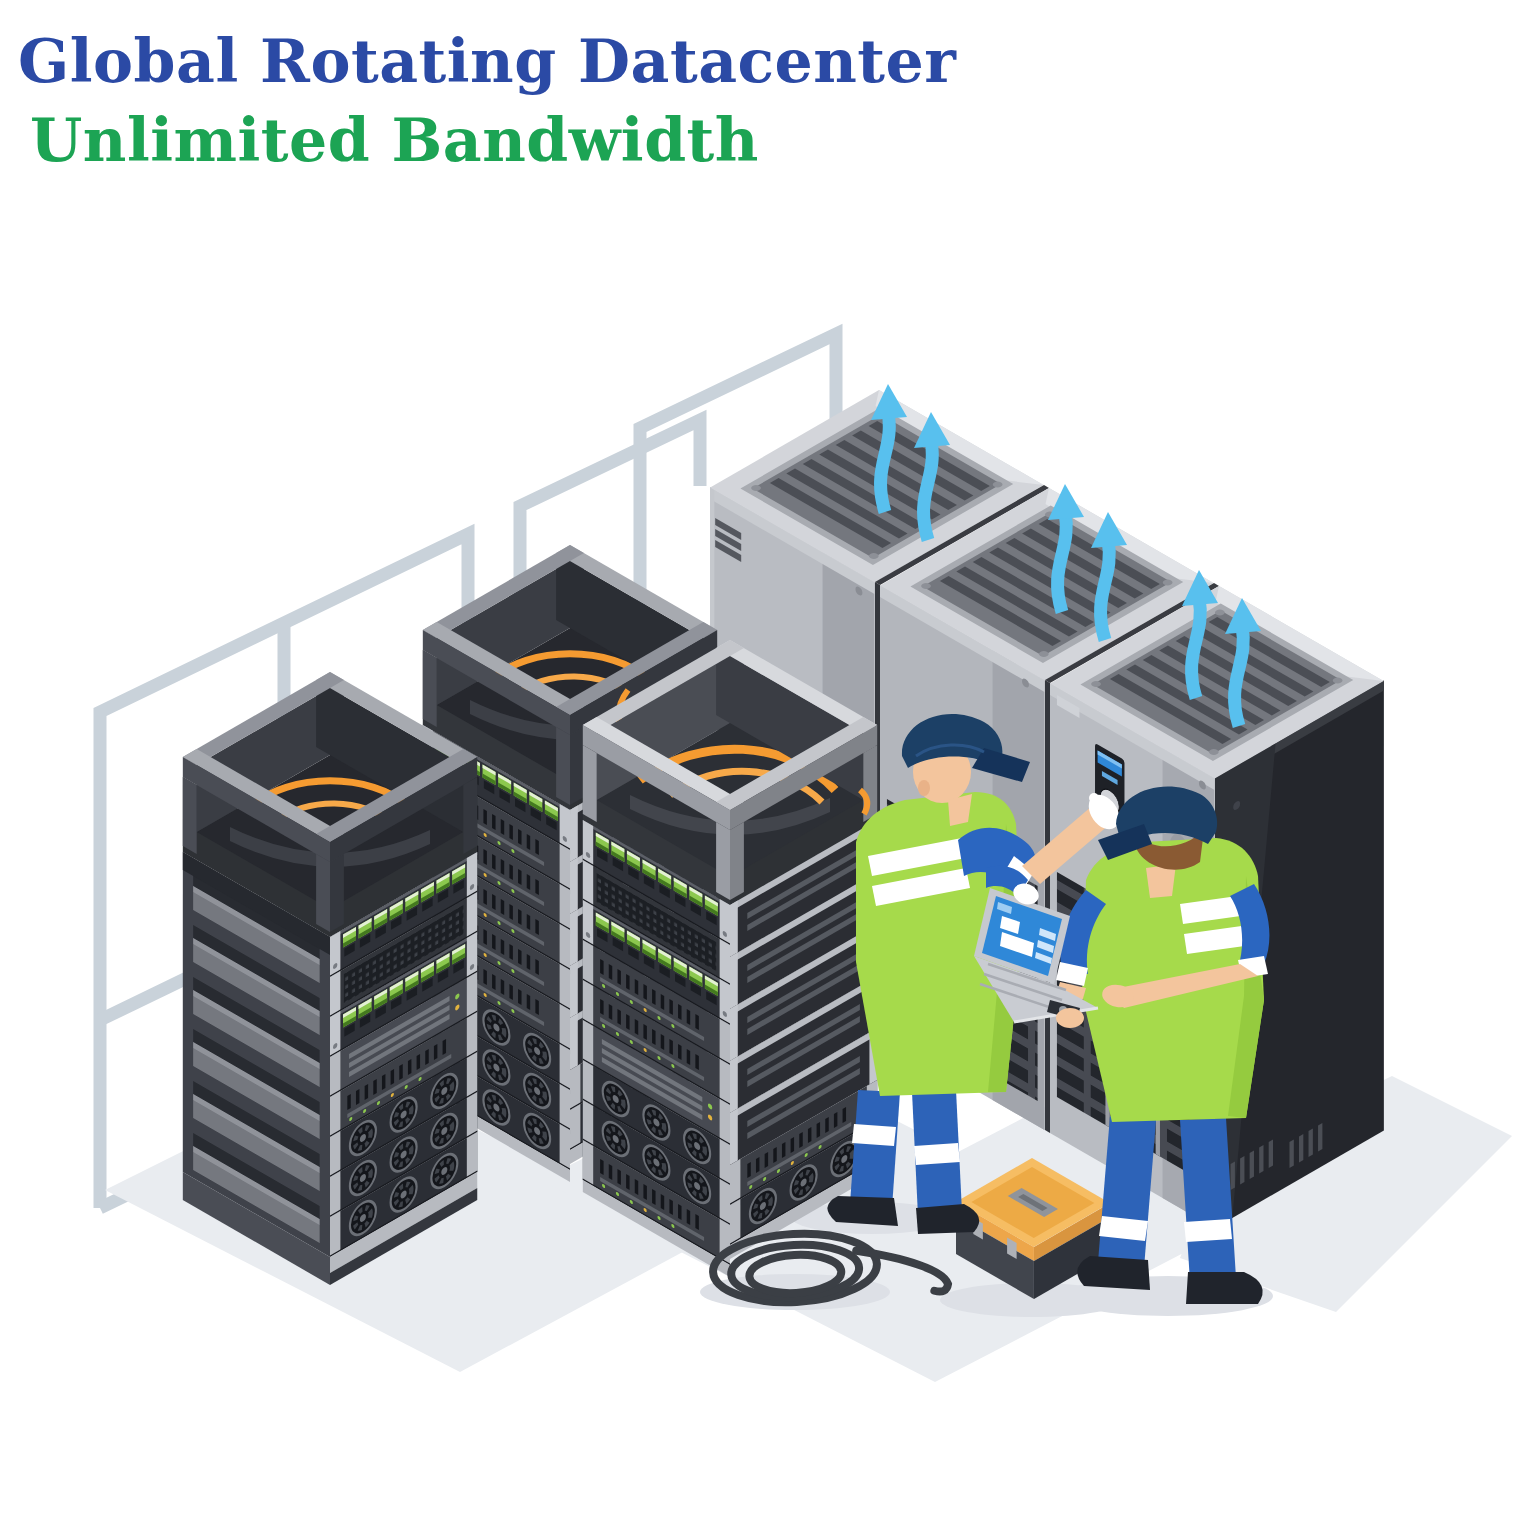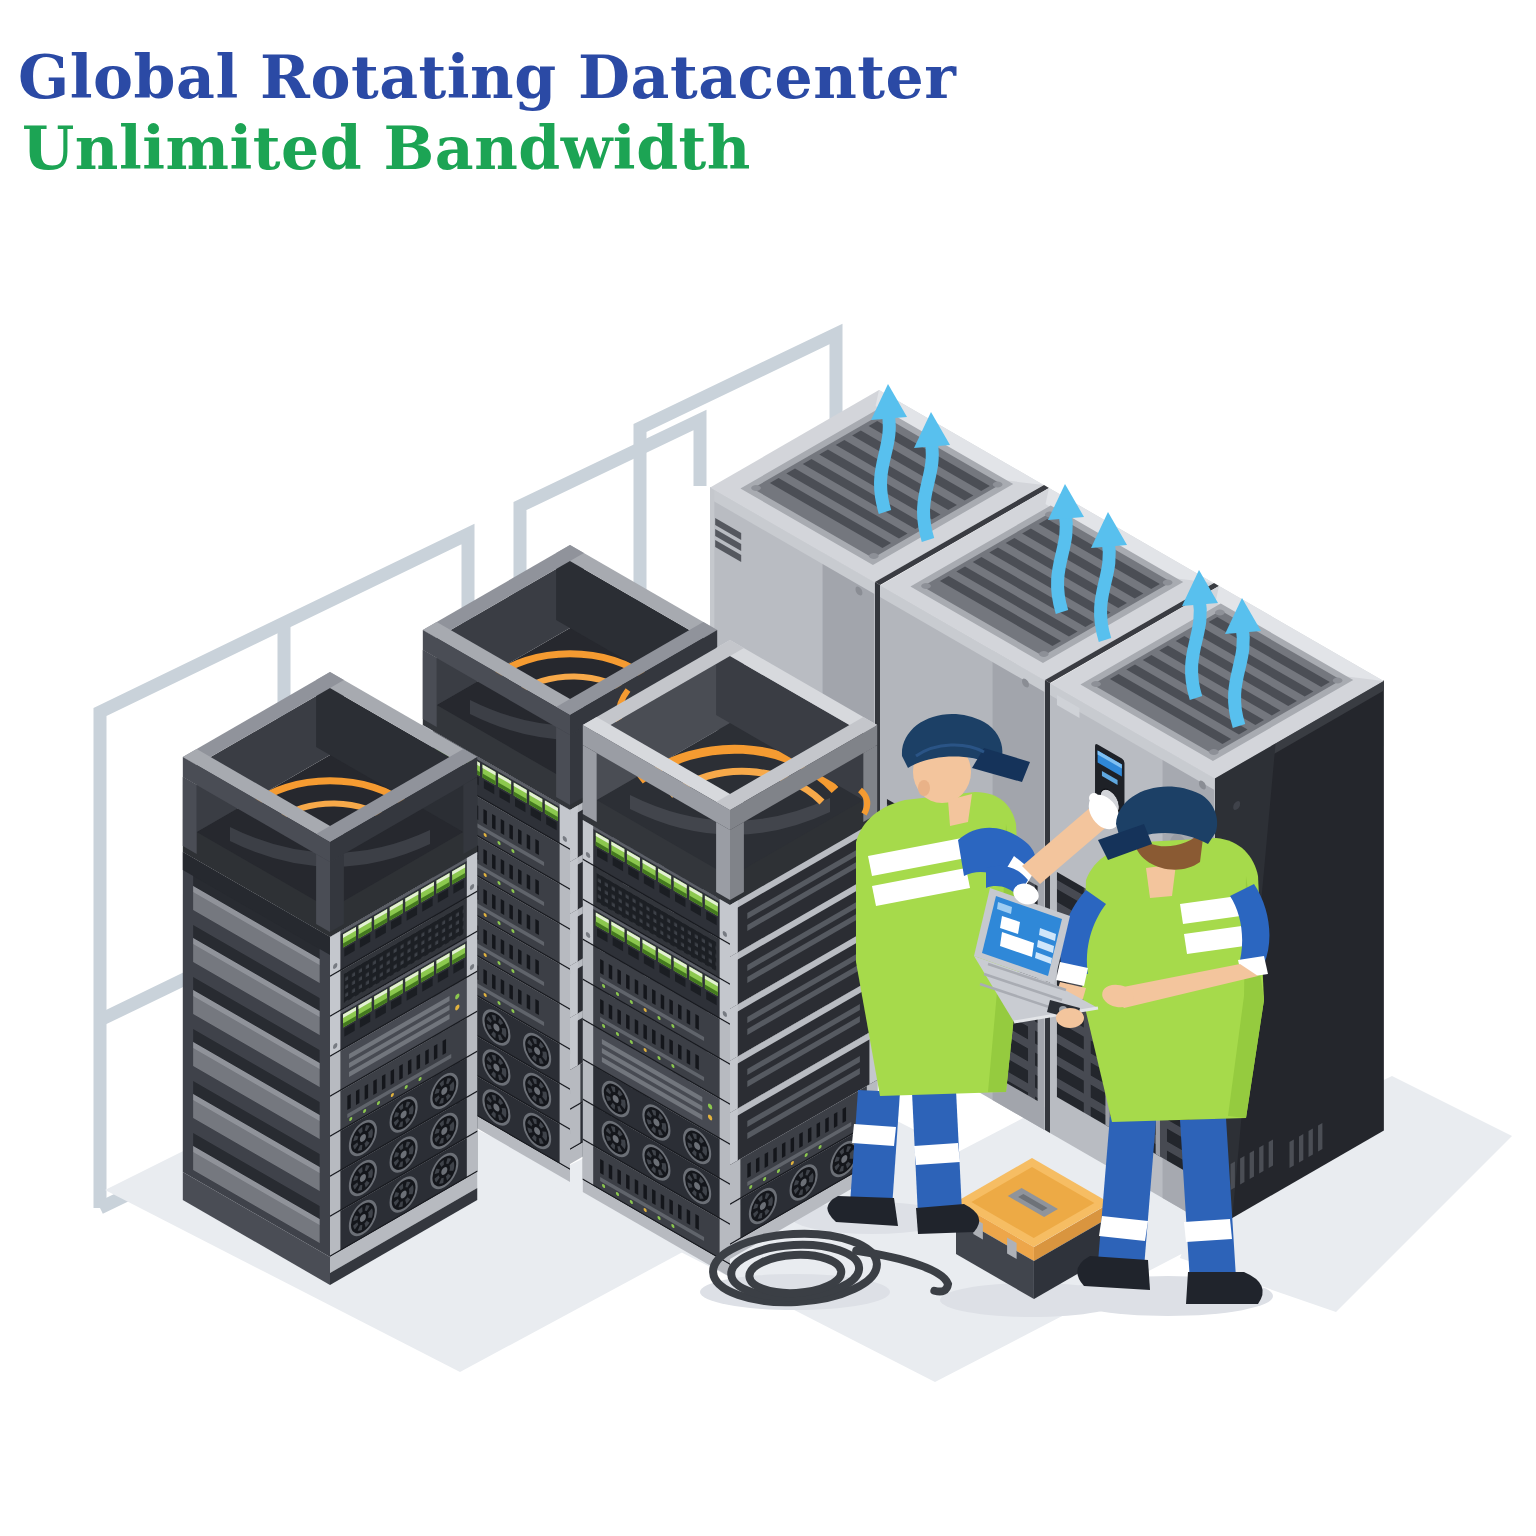--- a/index.html
+++ b/index.html
@@ -1,20 +1,20 @@
 <!DOCTYPE html>
 <html><head>
 <meta charset="utf-8">
 <style>
   html,body{margin:0;padding:0;background:#ffffff;}
   .page{position:relative;width:1536px;height:1536px;overflow:hidden;background:#ffffff;
         font-family:"DejaVu Serif","Liberation Serif",serif;}
-  header{position:absolute;left:18px;top:44px;z-index:5;}
+  header{position:absolute;left:18px;top:28px;z-index:5;}
   h1{margin:0;font-size:60px;line-height:1.12;font-weight:600;color:#2b4aa5;letter-spacing:0.5px;}
-  h2{margin:4px;font-size:60px;line-height:1.12;font-weight:700;color:#1ca454;letter-spacing:0.5px;}
+  h2{margin:12px;font-size:60px;line-height:1.12;font-weight:700;color:#1ca454;letter-spacing:0.5px;}
   svg{position:absolute;left:0;top:0;width:1536px;height:1536px;}
 </style>
 </head>
 <body>
 
 <div class="page">
   <header>
     <h1>Global Rotating Datacenter</h1>
     <h2>Unlimited Bandwidth</h2>
   </header>

